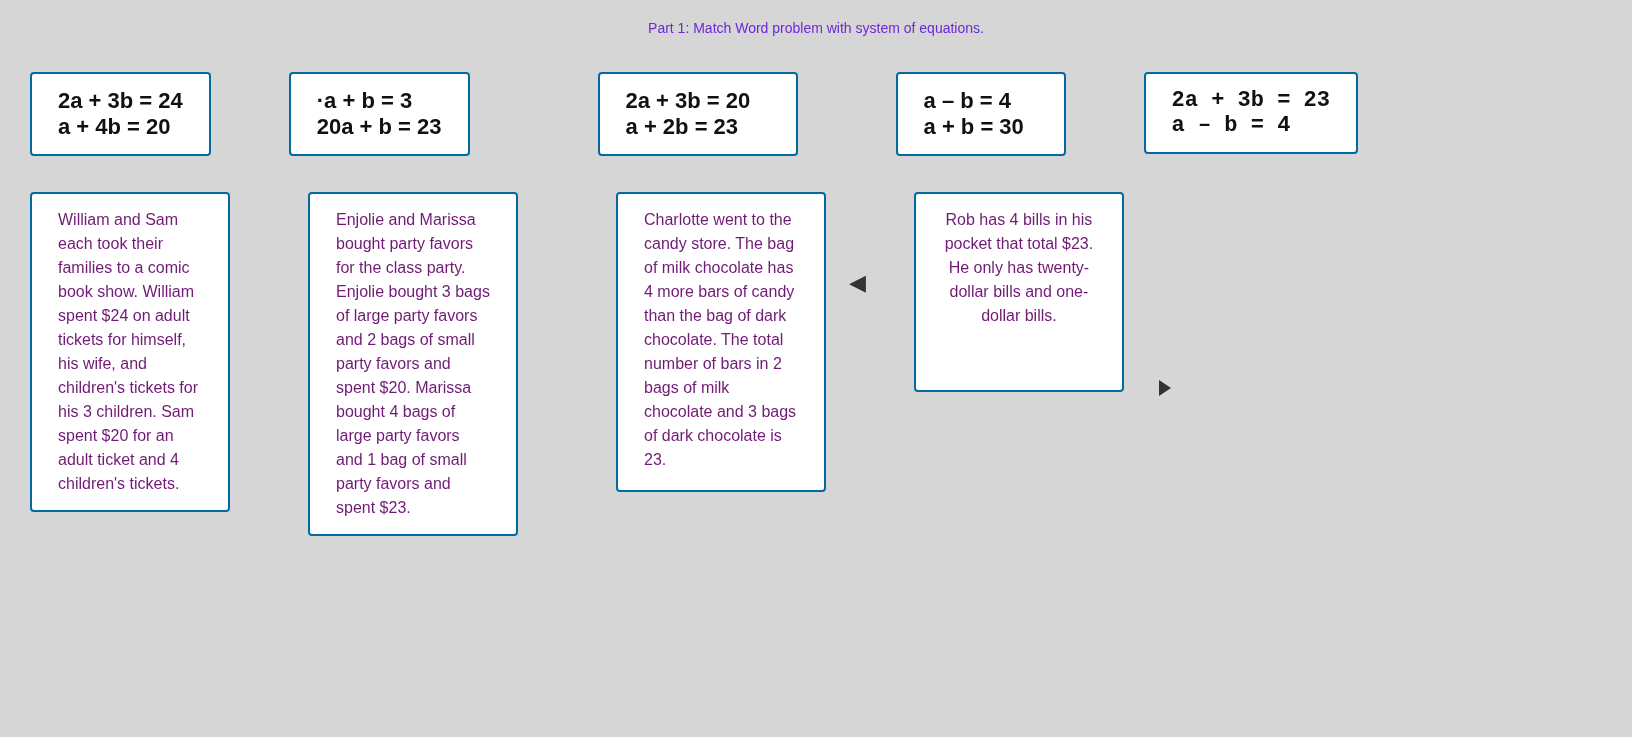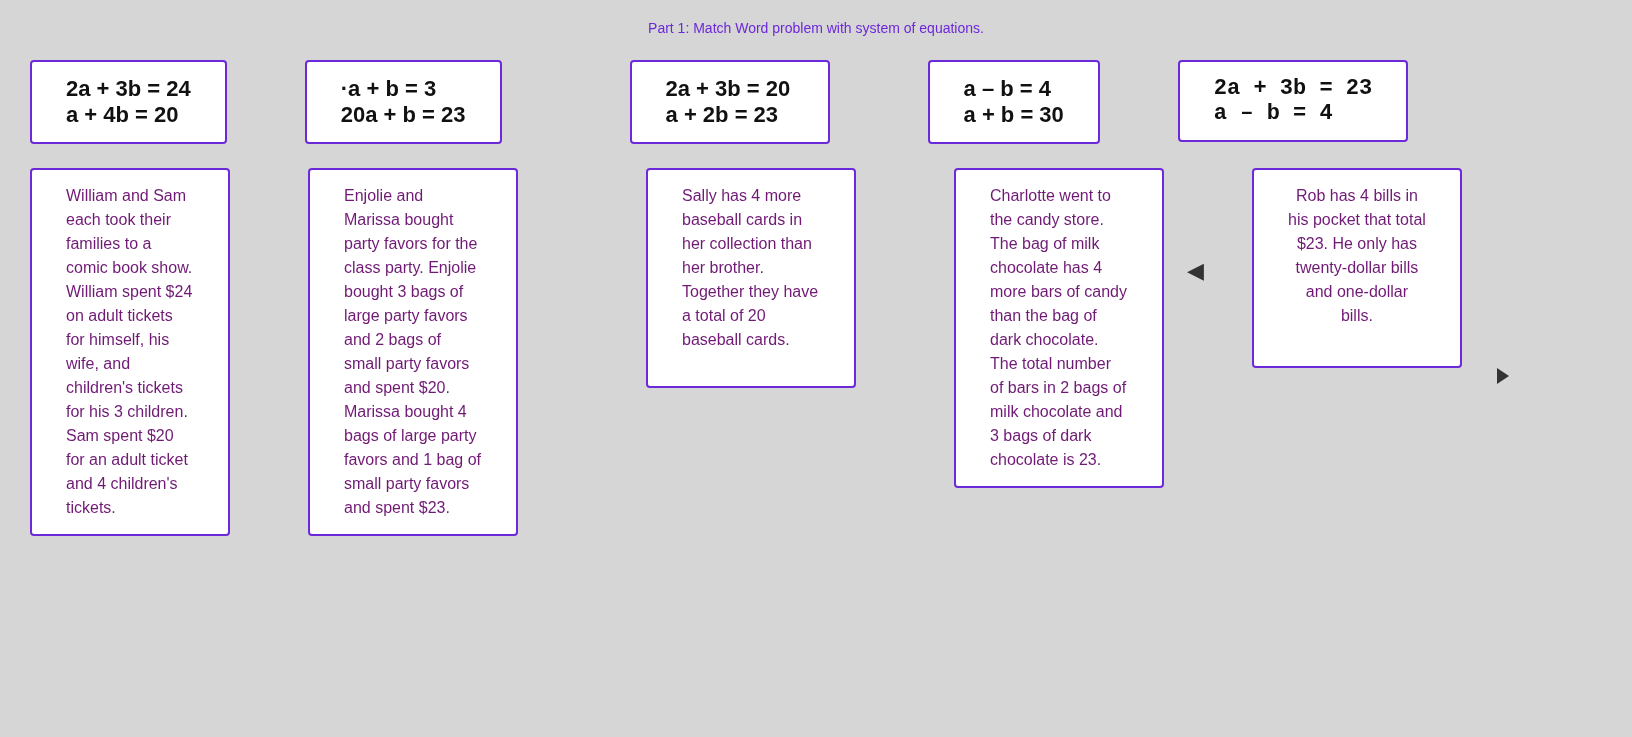--- a/index.html
+++ b/index.html
@@ -25,23 +25,24 @@
       margin-bottom: 24px;
     }
     .bottom-row {
       display: flex;
       flex-direction: row;
       gap: 18px;
       align-items: flex-start;
     }
     .card {
       background: #fff;
-      border: 2px solid #6d28d9;
+      border: 2px solid #0369a1;
       border-radius: 4px;
-      padding: 14px 34px;
+      padding: 14px 26px;
+      margin-top: 12px;
     }
     .eq-card {
       min-width: 170px;
     }
     .eq-card .line {
       font-size: 22px;
       font-weight: bold;
       color: #111;
       display: block;
       white-space: nowrap;
@@ -102,23 +103,20 @@
 <div class="bottom-row">
 
   <div class="card text-card" style="min-height: 300px; max-width: 200px;">
     <span>William and Sam each took their families to a comic book show. William spent $24 on adult tickets for himself, his wife, and children's tickets for his 3 children. Sam spent $20 for an adult ticket and 4 children's tickets.</span>
   </div>
 
   <div class="card text-card" style="margin-left: 60px; min-height: 300px; max-width: 210px;">
     <span>Enjolie and Marissa bought party favors for the class party. Enjolie bought 3 bags of large party favors and 2 bags of small party favors and spent $20. Marissa bought 4 bags of large party favors and 1 bag of small party favors and spent $23.</span>
   </div>
 
-  <div class="card text-card" style="margin-left: 110px; min-height: 220px; max-width: 210px;">
-    <span>Sally has 4 more baseball cards in her collection than her brother. Together they have a total of 20 baseball cards.</span>
-  </div>
 
   <div style="display: flex; flex-direction: column; margin-left: 80px;">
     <div class="card text-card" style="min-height: 300px; max-width: 210px;">
       <span>Charlotte went to the candy store. The bag of milk chocolate has 4 more bars of candy than the bag of dark chocolate. The total number of bars in 2 bags of milk chocolate and 3 bags of dark chocolate is 23.</span>
     </div>
   </div>
 
   <div style="display: flex; flex-direction: column; align-items: center; margin-left: 5px; padding-top: 90px;">
     <span style="font-size: 22px; color: #333;">◀</span>
   </div>

